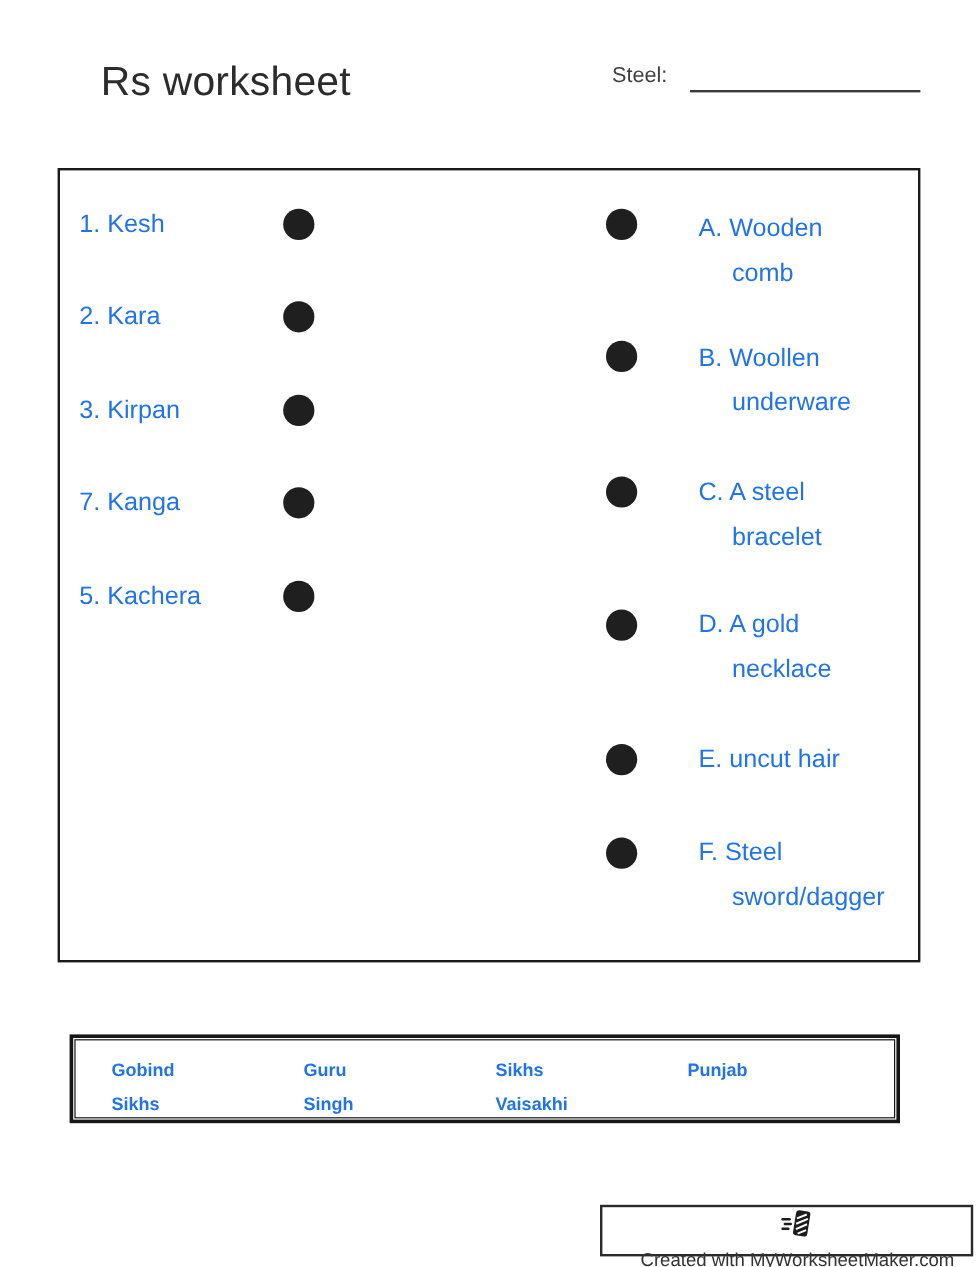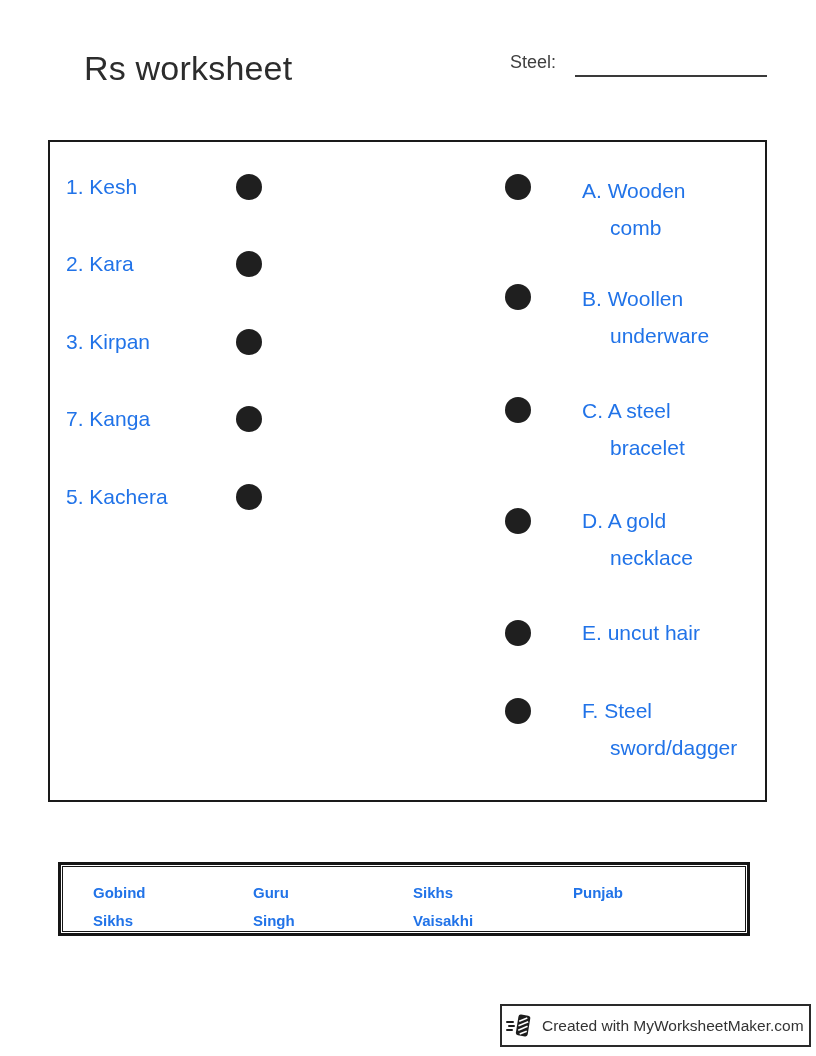--- a/index.html
+++ b/index.html
@@ -92,22 +92,23 @@
   }
   .credit-badge {
     position: absolute;
     left: 500px; top: 1004px;
     width: 311px; height: 43px;
     border: 2px solid #2a2a2a;
     background: #ffffff;
     display: flex;
     align-items: center;
     gap: 8px;
-    padding-left: 4px;
+    padding-left: 18px;
     cursor: pointer;
+    flex-direction: column;
   }
   .credit-text {
     font-size: 15.5px;
     color: #333333;
     white-space: nowrap;
   }
   .logo-icon { flex: 0 0 auto; display: block; }
 </style>
 </head>
 <body>

